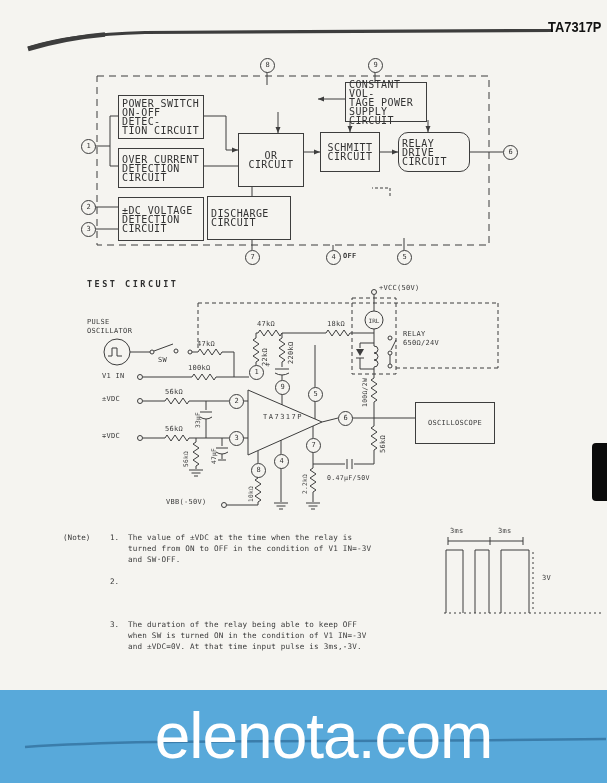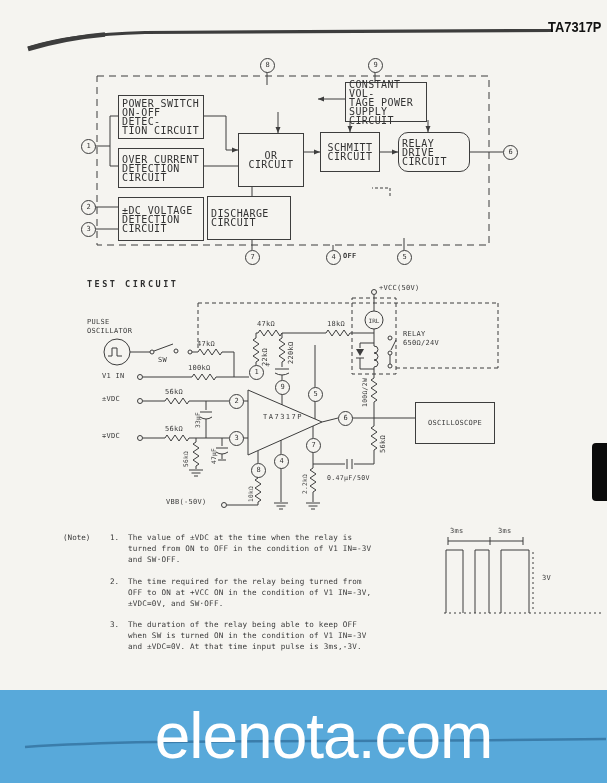--- a/index.html
+++ b/index.html
@@ -220,23 +220,20 @@
   <span class="pin" style="left:306px;top:438px;">7</span>
   <span class="pin" style="left:251px;top:463px;">8</span>
   <span class="pin" style="left:274px;top:454px;">4</span>
 
   <span class="note-num" style="left:63px;top:533px;">(Note)</span>
   <span class="note-num" style="left:110px;top:533px;">1.</span>
   <span class="note-text" style="left:128px;top:533px;">The value of ±VDC at the time when the relay is
 turned from ON to OFF in the condition of V1 IN=-3V
 and SW·OFF.</span>
   <span class="note-num" style="left:110px;top:577px;">2.</span>
-  <span class="note-text" style="left:128px;top:577px;">The time required for the relay being turned from
-OFF to ON at +VCC ON in the condition of V1 IN=-3V,
-±VDC=0V, and SW·OFF.</span>
   <span class="note-num" style="left:110px;top:620px;">3.</span>
   <span class="note-text" style="left:128px;top:620px;">The duration of the relay being able to keep OFF
 when SW is turned ON in the condition of V1 IN=-3V
 and ±VDC=0V.  At that time input pulse is 3ms,-3V.</span>
 
   <span class="t" style="left:450px;top:527px;">3ms</span>
   <span class="t" style="left:498px;top:527px;">3ms</span>
   <span class="t" style="left:514px;top:574px;margin-left:28px;">3V</span>
 
   <div class="blacktab"></div>

